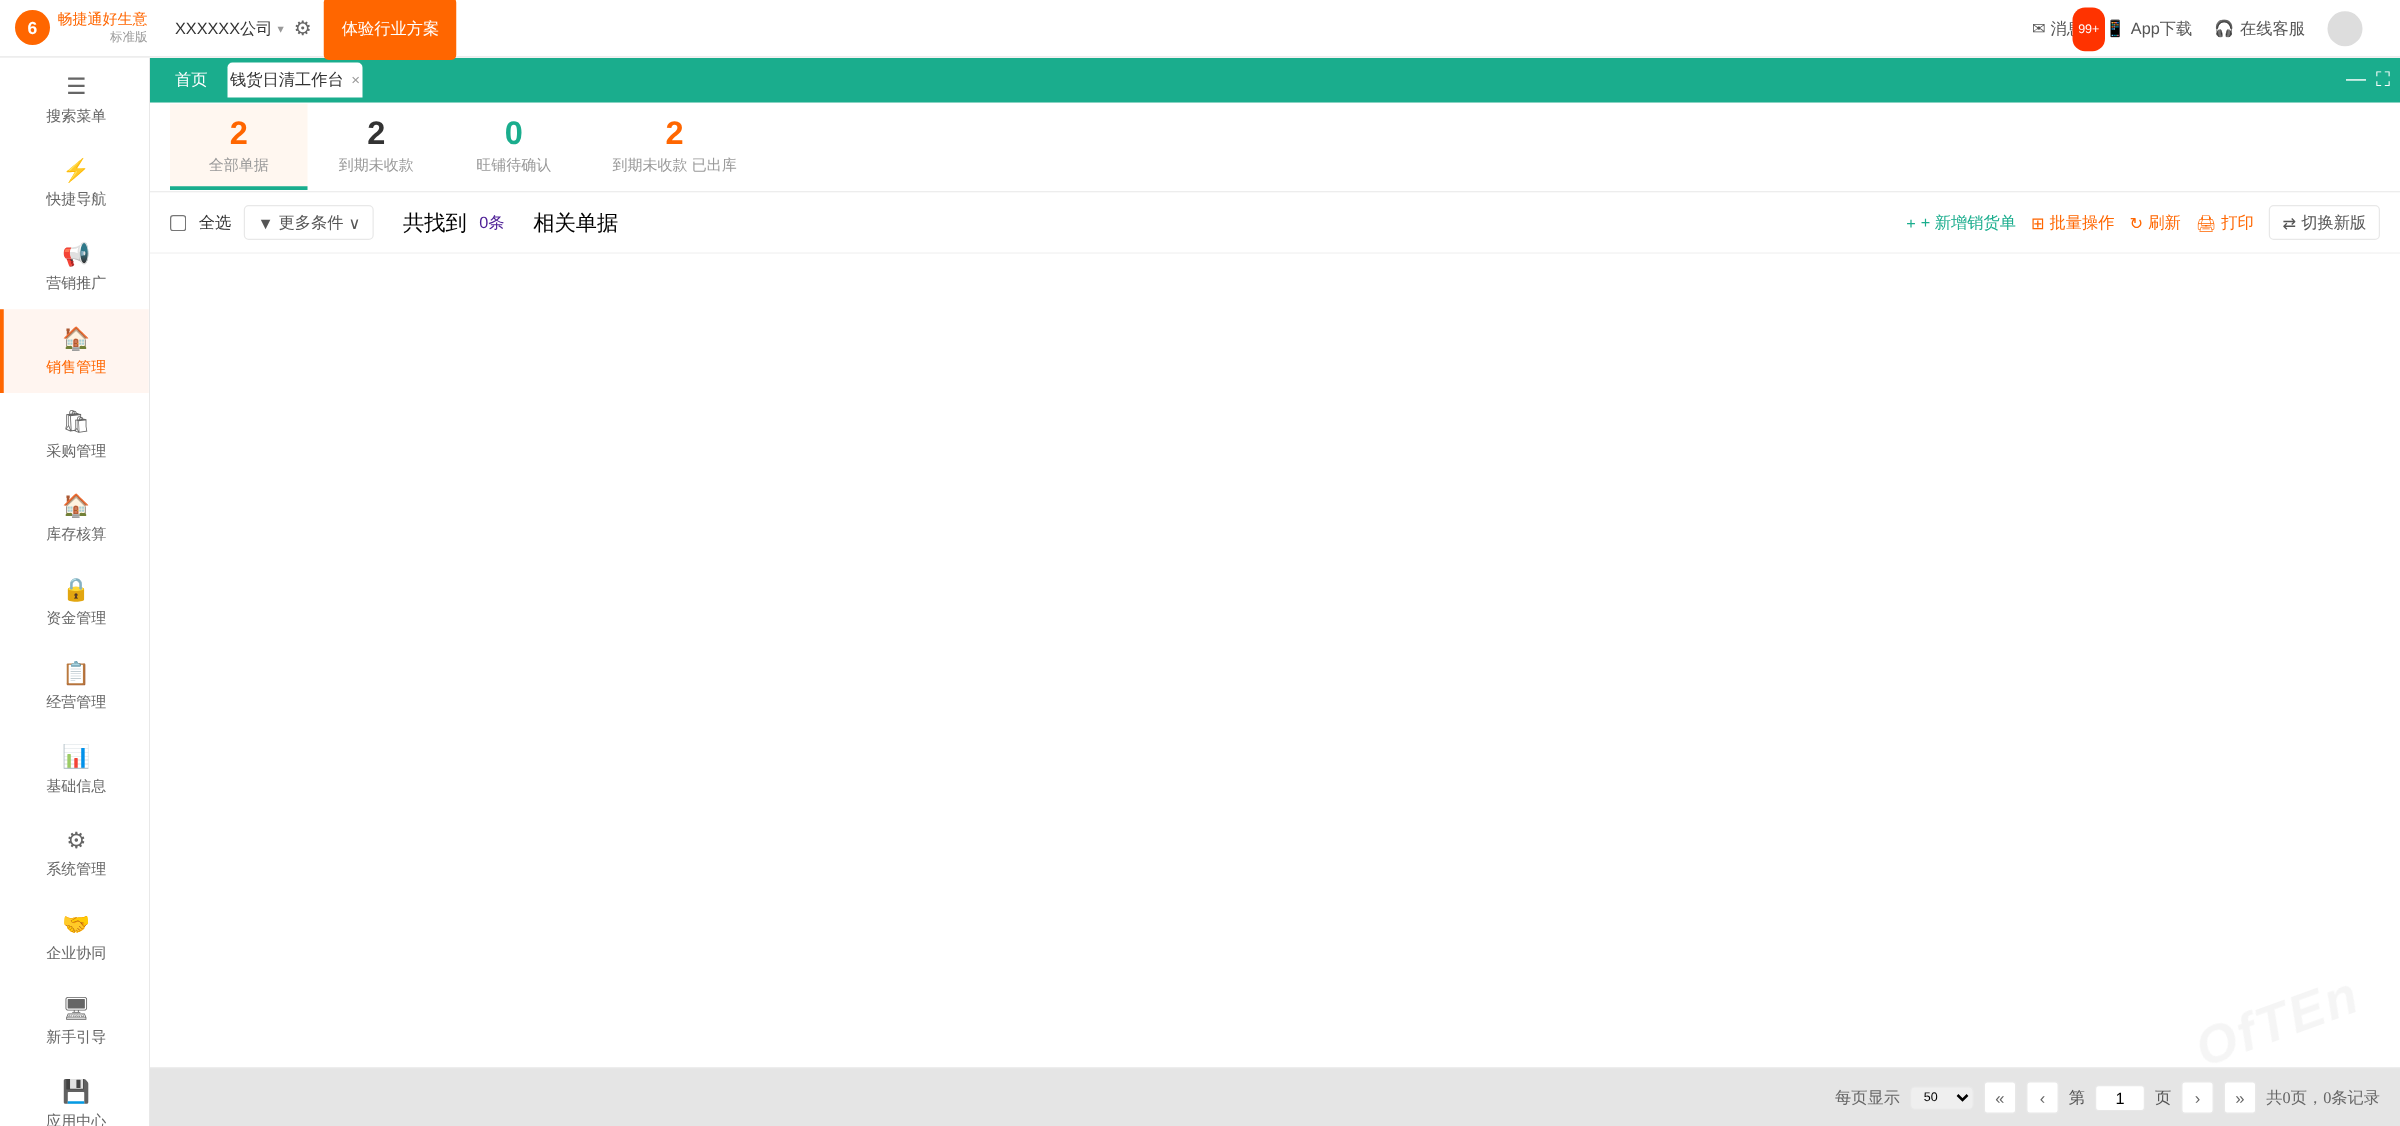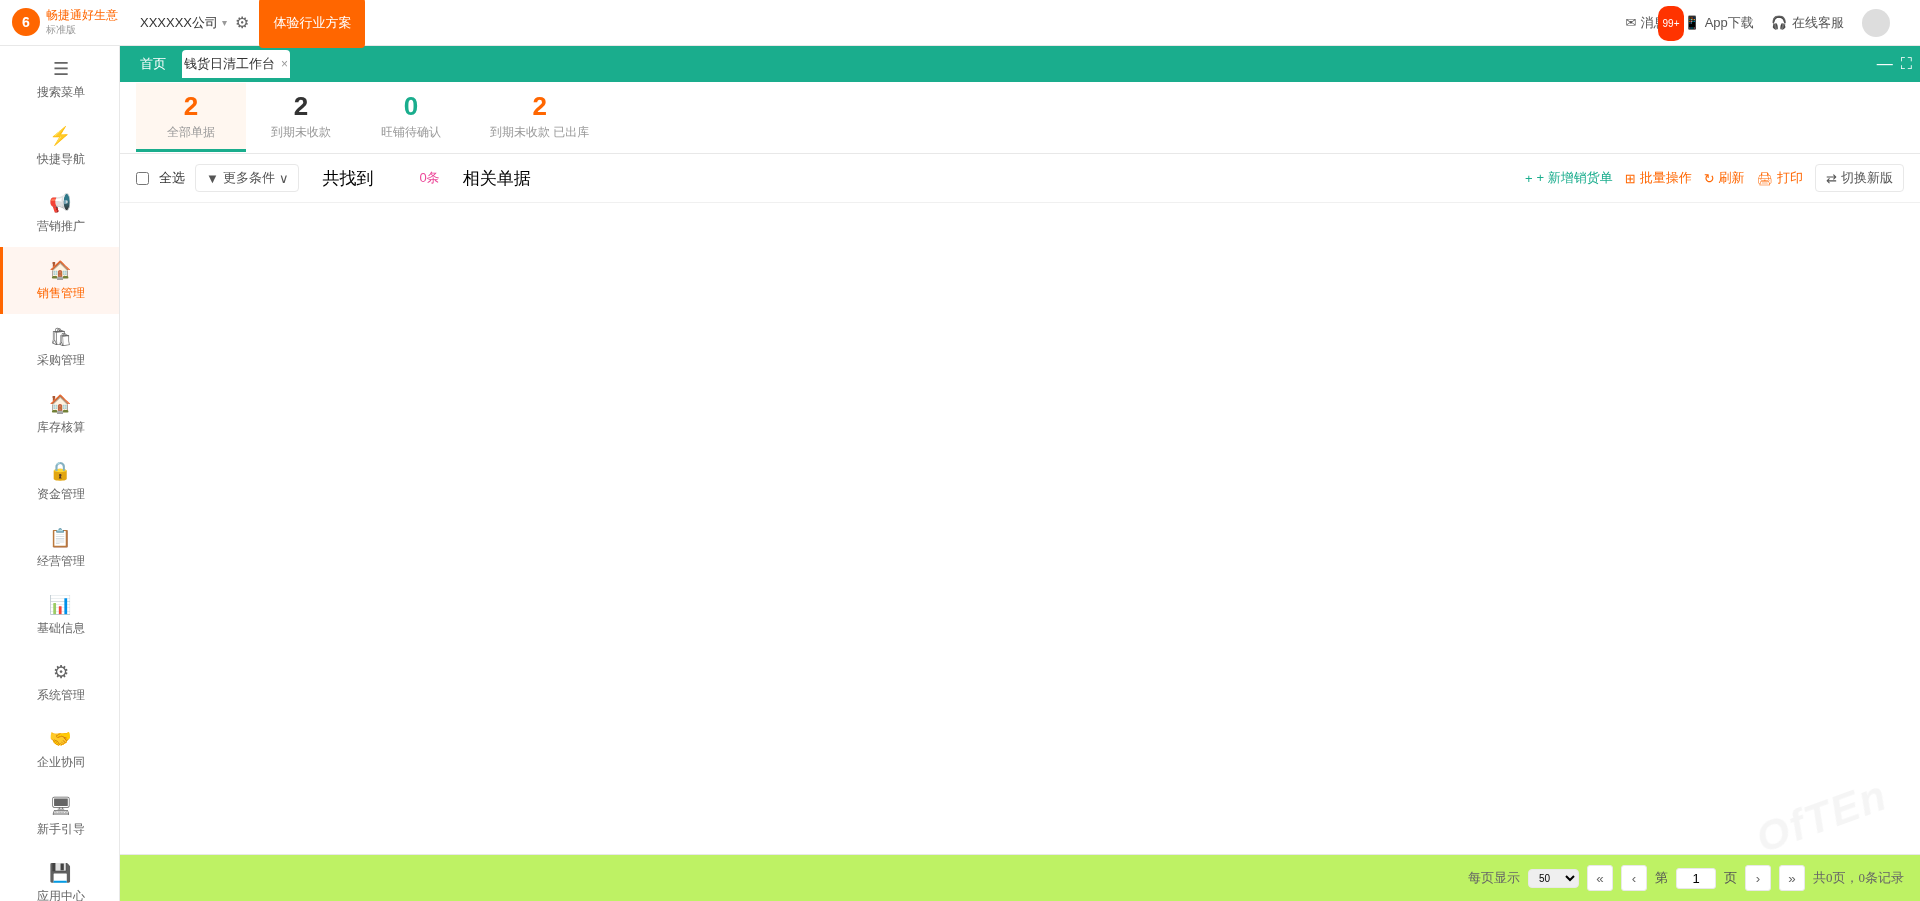--- a/index.html
+++ b/index.html
@@ -24,21 +24,21 @@
       gap: 6px;
     }
     .logo-icon {
       width: 28px; height: 28px;
       background: #ff6600;
       border-radius: 50%;
       display: flex; align-items: center; justify-content: center;
       color: #fff; font-size: 14px; font-weight: bold;
     }
     .logo-text { font-size: 12px; color: #ff6600; line-height: 1.2; }
-    .logo-sub { font-size: 10px; color: #999; }
+    .logo-sub { font-size: 10px; color: #999; text-align: right; }
     .header-company {
       display: flex; align-items: center; gap: 4px;
       margin-left: 8px; color: #333; font-size: 13px; cursor: pointer;
     }
     .header-company .dropdown-arrow { color: #999; font-size: 10px; }
     .header-settings { margin-left: 8px; color: #666; cursor: pointer; font-size: 16px; }
     .header-trial-btn {
       margin-left: 10px;
       background: #ff6600;
       color: #fff;
@@ -193,21 +193,21 @@
     .toolbar-right { display: flex; align-items: center; gap: 12px; }
     .checkbox-all { cursor: pointer; }
     .filter-btn {
       display: flex; align-items: center; gap: 4px;
       color: #555; font-size: 13px; cursor: pointer;
       border: 1px solid #e8e8e8;
       padding: 4px 10px;
       border-radius: 4px;
     }
     .found-text { color: #000000; font-size: 17px; margin-left: 13px; }
-    .found-count { color: #ec4899; margin-left: 36px; }
+    .found-count { color: #4c1d95; }
     .add-btn {
       color: #1aad8d;
       font-size: 13px;
       cursor: pointer;
       display: flex; align-items: center; gap: 4px;
     }
     .batch-btn {
       color: #ff6600;
       font-size: 13px;
       cursor: pointer;
@@ -242,21 +242,21 @@
       background: #fff;
     }
 
     
     .pagination {
       display: flex;
       align-items: center;
       justify-content: flex-end;
       padding: 10px 16px;
       border-top: 1px solid #e8e8e8;
-      background: #bef264;
+      background: #e5e5e5;
       gap: 8px;
       font-size: 13px;
       color: #555;
     }
     .page-size-label { color: #666; }
     .page-size-select {
       border: 1px solid #e8e8e8;
       border-radius: 4px;
       padding: 2px 6px;
       font-size: 10px;

